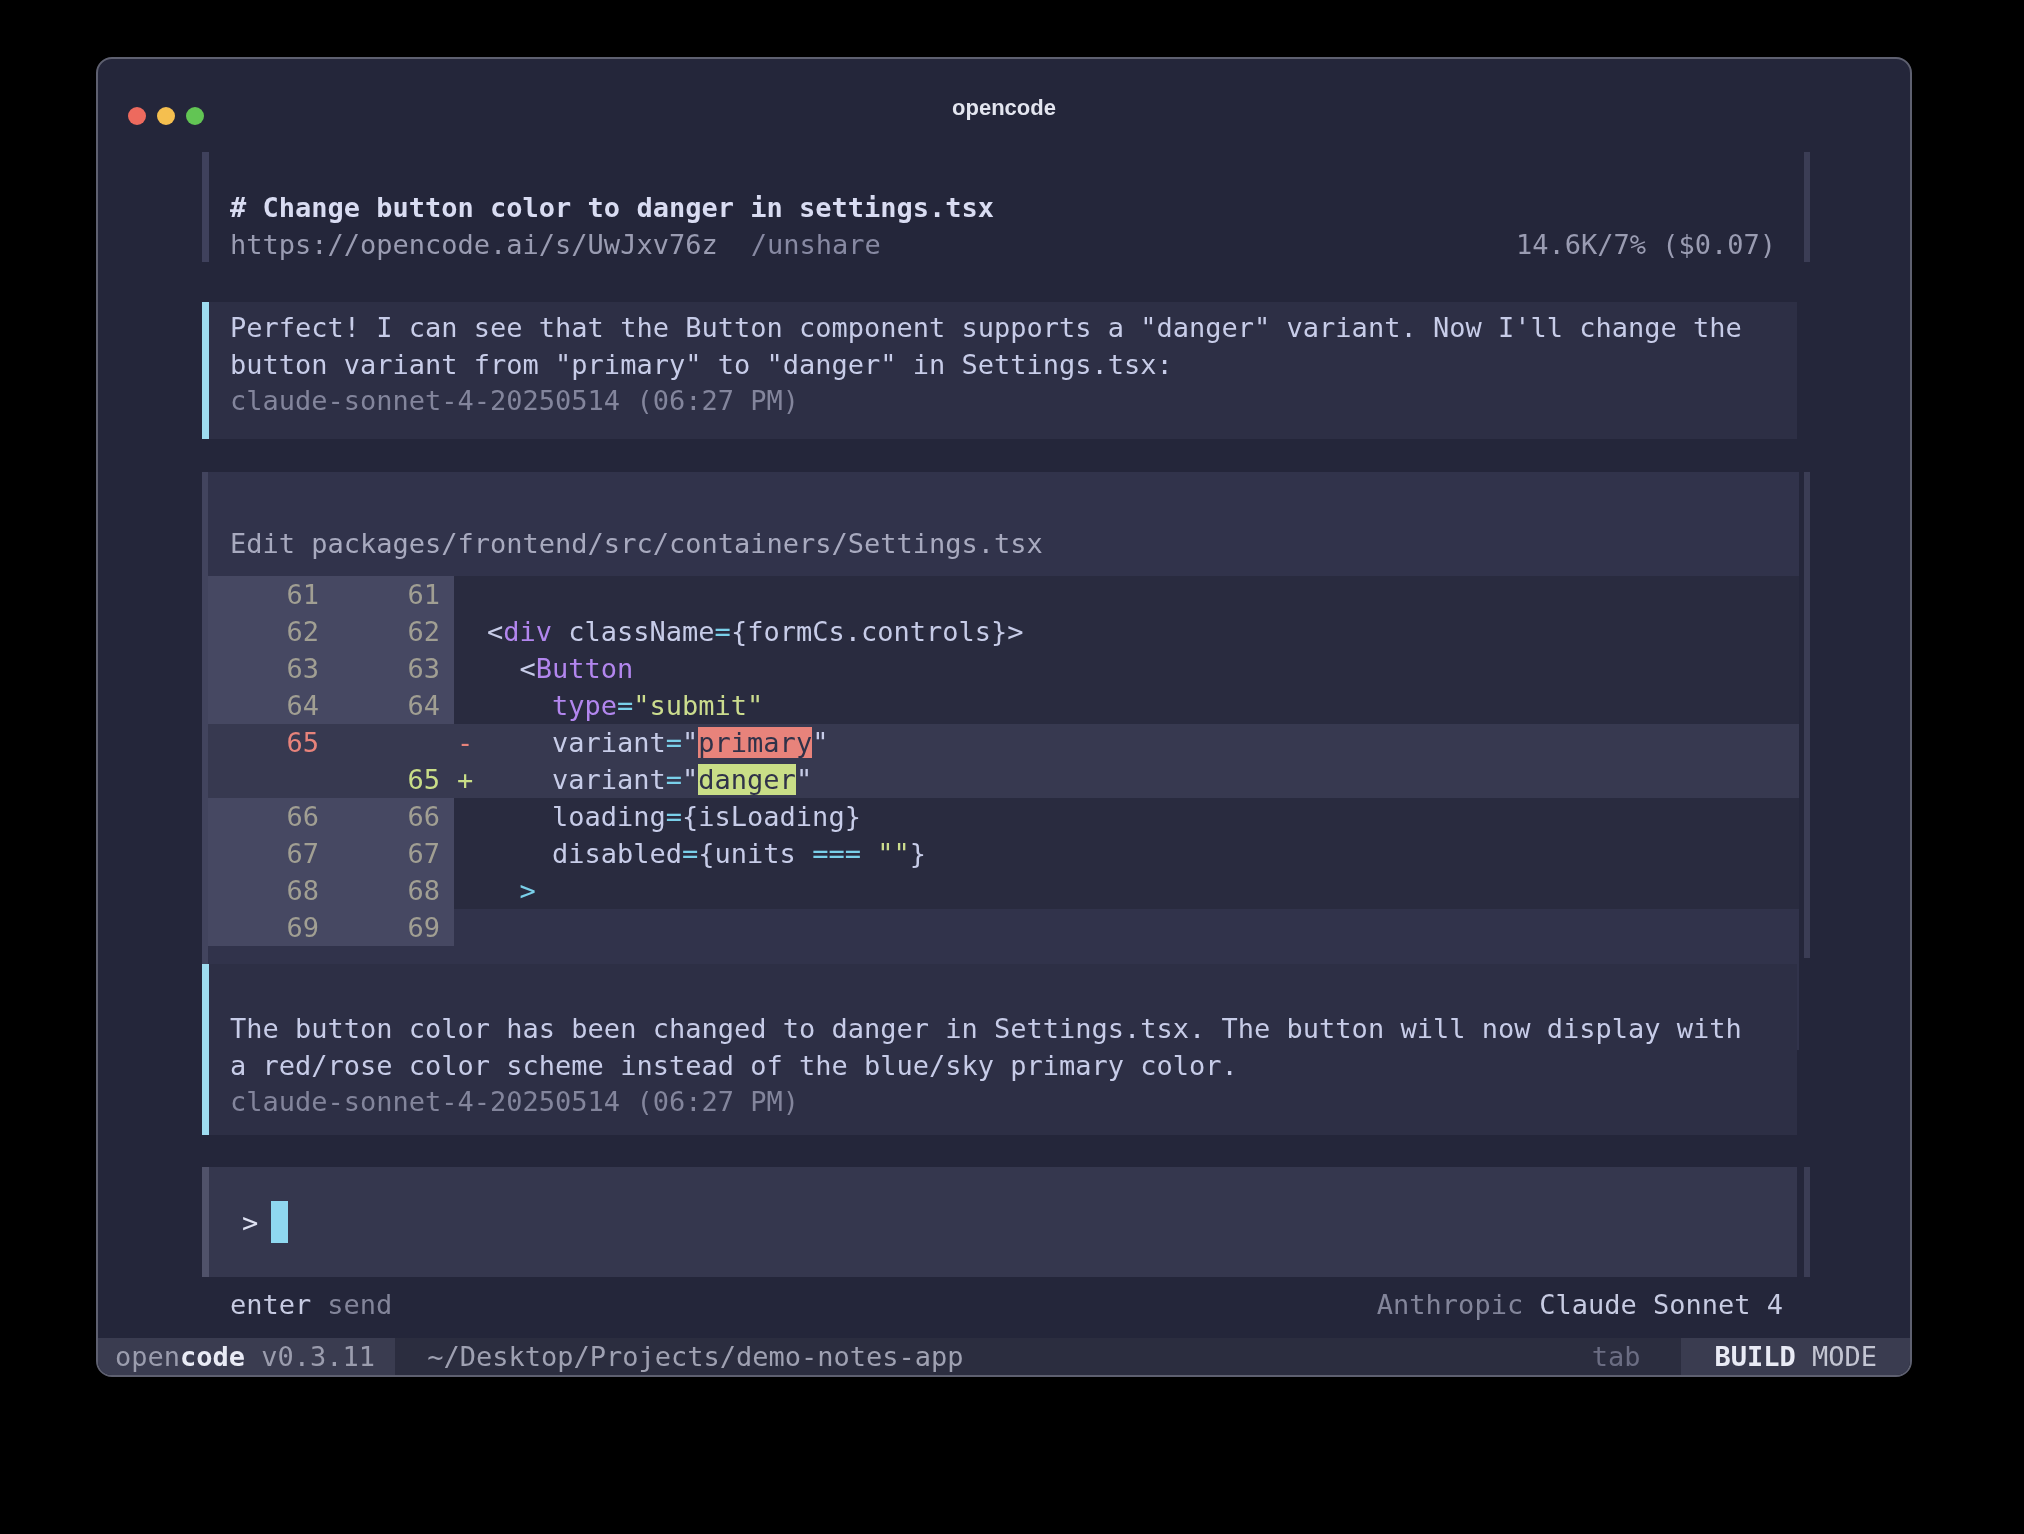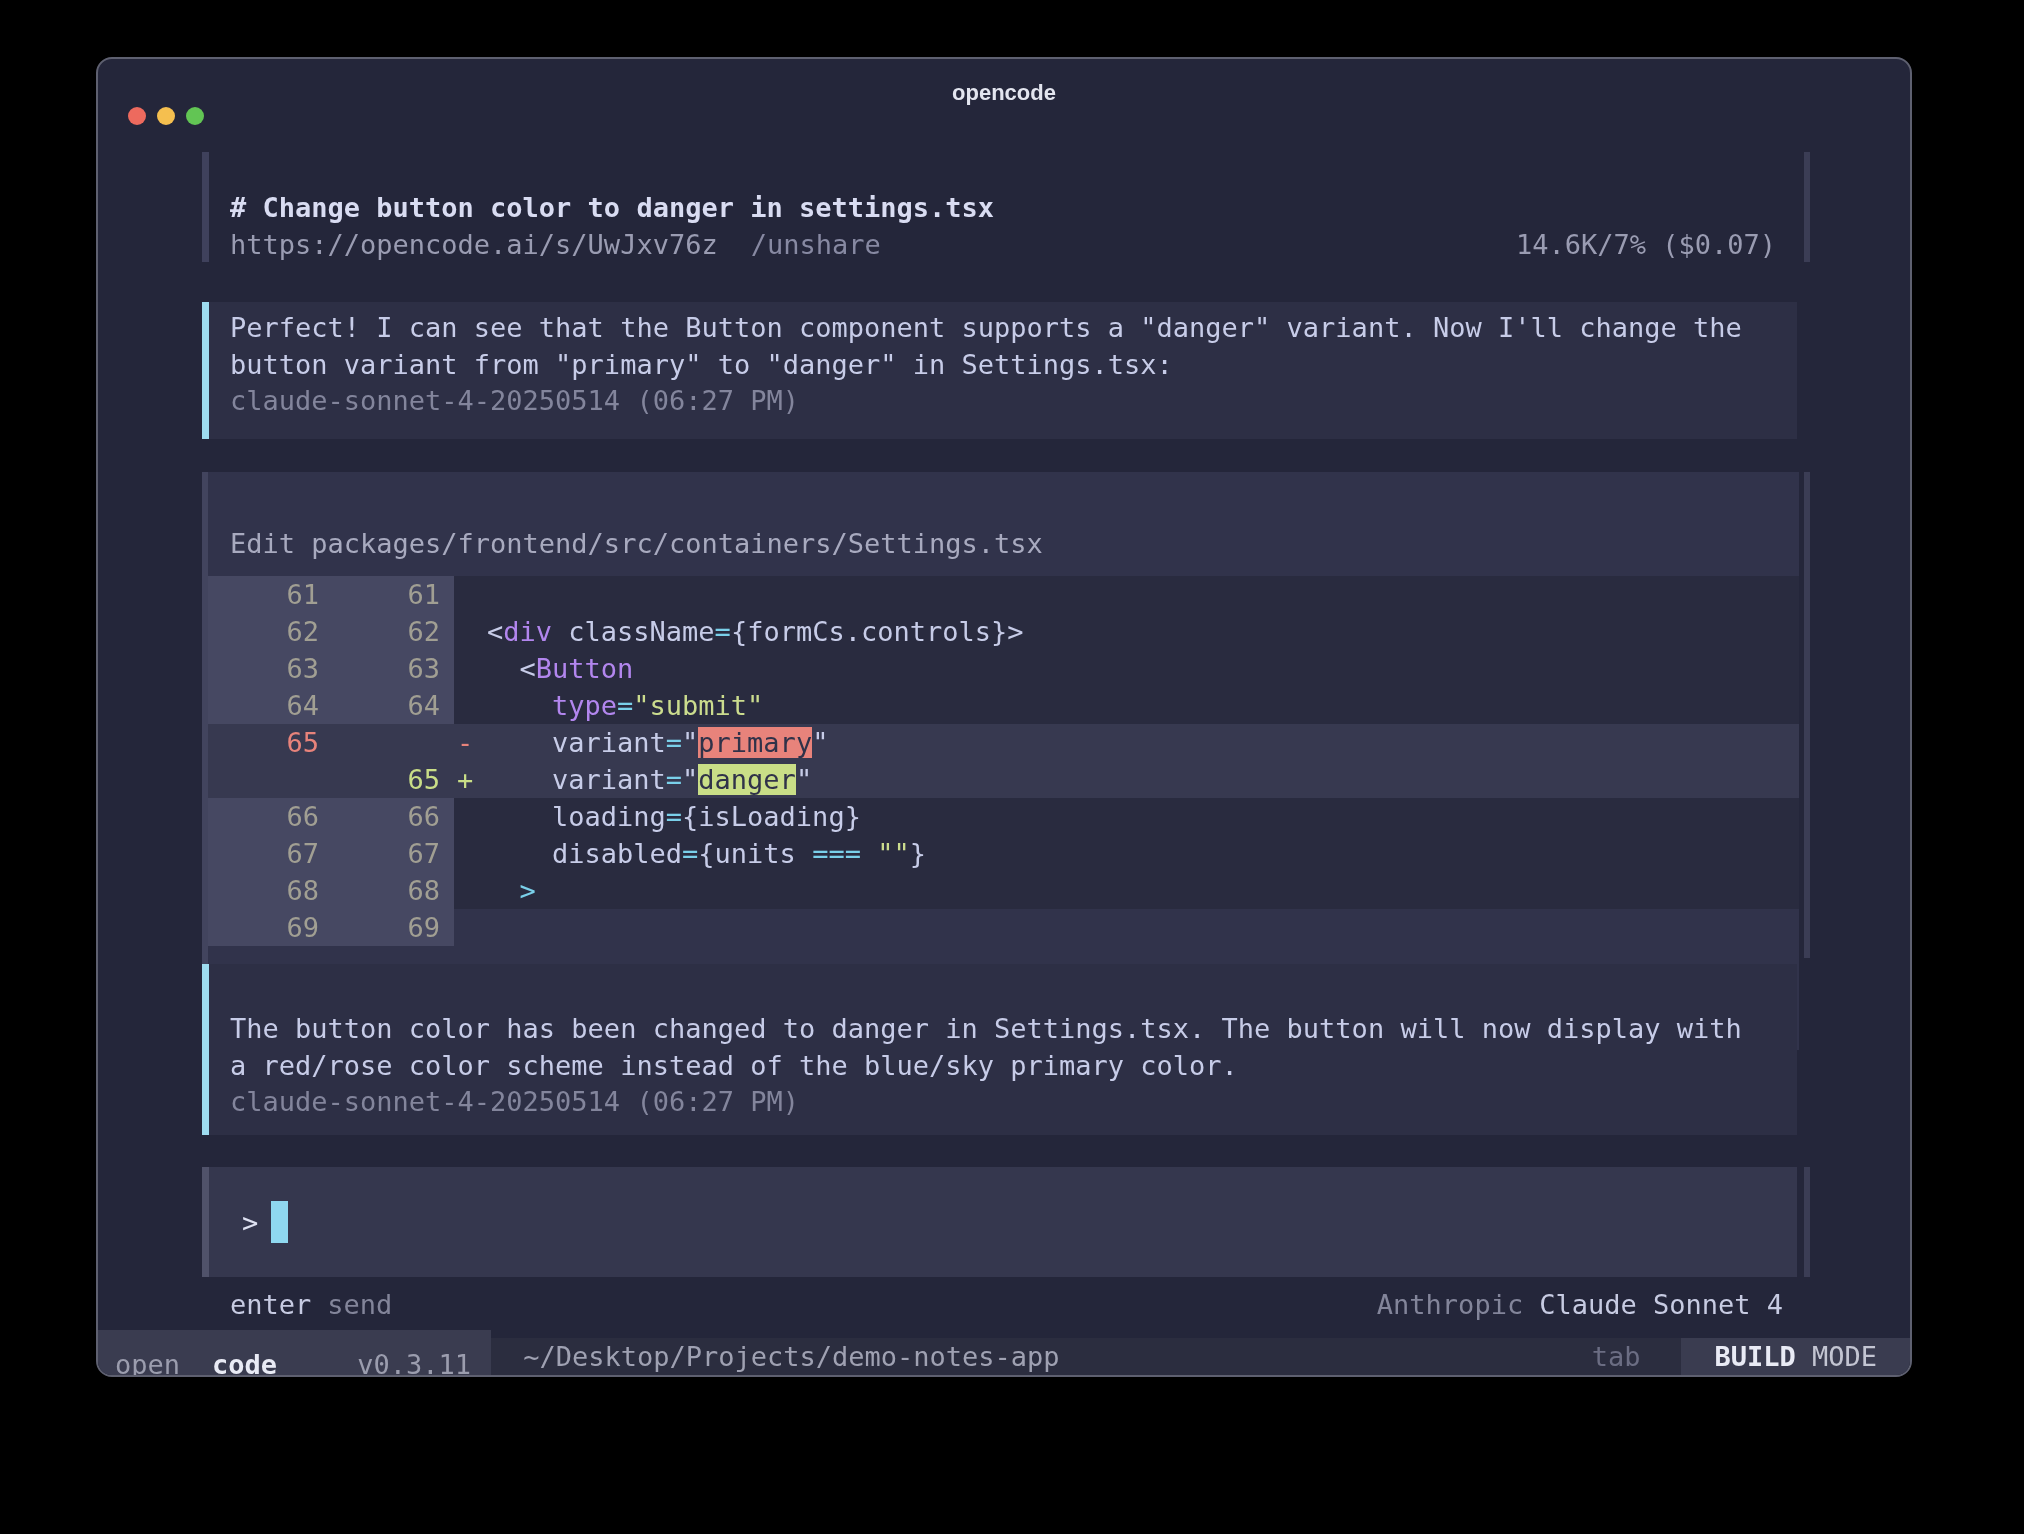--- a/index.html
+++ b/index.html
@@ -10,21 +10,21 @@
   .window{
     position:absolute;left:96px;top:57px;width:1816px;height:1320px;
     background:#24263a;border:2px solid #5e6070;border-radius:16px;
     overflow:hidden;box-sizing:border-box;
     font-size:27px;color:#c7cce8;
   }
   
   .titlebar{position:relative;height:84px;}
   .lights{position:absolute;left:30px;top:48px;display:flex;gap:11px;}
   .light{width:18px;height:18px;border-radius:50%;}
-  .wtitle{position:absolute;left:0;right:0;top:21px;text-align:center;
+  .wtitle{position:absolute;left:0;right:0;top:36px;text-align:center;
     font-family:"Liberation Sans","DejaVu Sans",sans-serif;font-weight:bold;
     font-size:22px;color:#e3e5ef;}
   
   .header-block{position:absolute;left:104px;top:93px;width:1608px;height:110px;}
   .vbar-left{position:absolute;left:0;top:0;width:7px;height:100%;background:#3f415c;}
   .vbar-right{position:absolute;right:0;top:0;width:6px;height:100%;background:#3b3d55;}
   .hdr-title{position:absolute;left:28px;top:40px;font-weight:bold;color:#d9dcf2;white-space:pre;}
   .hdr-url{position:absolute;left:28px;top:77px;color:#9a9cb2;white-space:pre;}
   .hdr-unshare{margin-left:33px;color:#8789a2;}
   .hdr-stats{position:absolute;right:34px;top:77px;color:#9a9cb2;white-space:pre;margin-left:48px;}
@@ -70,21 +70,21 @@
   .hints-left{position:absolute;left:132px;top:1231px;height:30px;line-height:30px;white-space:pre;}
   .hint-key{color:#c7cbe2;}
   .hint-action{color:#83859a;margin-left:16px;}
   .hints-right{position:absolute;right:127px;top:1231px;height:30px;line-height:30px;white-space:pre;}
   .model-provider{color:#83859a;}
   .model-name{color:#c7cbe2;margin-left:16px;}
   
   .statusbar{position:absolute;left:0;right:0;bottom:0;height:37px;background:#2b2d3f;
     display:flex;align-items:center;white-space:pre;}
   .sb-chip{height:100%;display:flex;align-items:center;background:#3a3c50;}
-  .sb-chip-left{padding:16px 20px 0 17px;color:#9b9dae;gap:32px;}
+  .sb-chip-left{padding:0 20px 0 17px;color:#9b9dae;}
   .sb-bold{font-weight:bold;color:#e9ebf5;}
   .sb-path{margin-left:32px;color:#9fa1b2;flex:1;}
   .sb-tab{color:#6b6d83;margin-right:41px;}
   .sb-chip-right{padding:0 33px;color:#c3c5d2;}
 </style>
 </head>
 <body>
 
 <div class="window">
 

